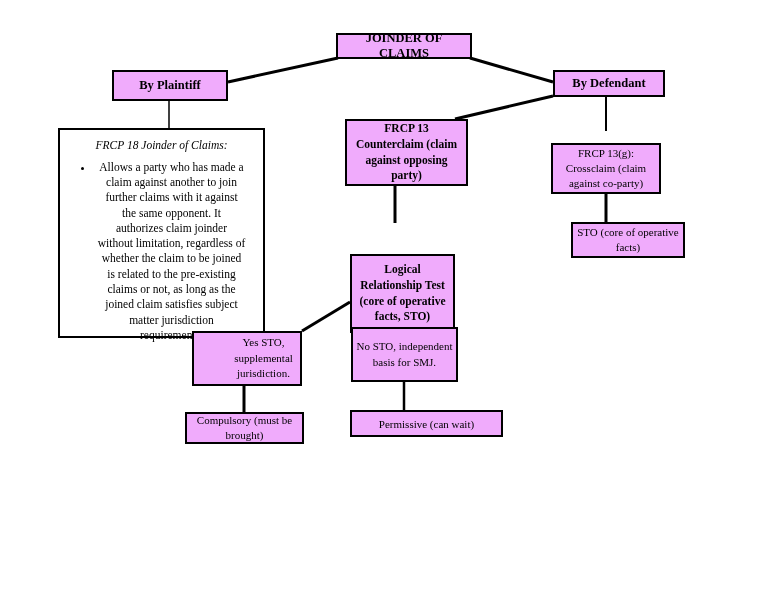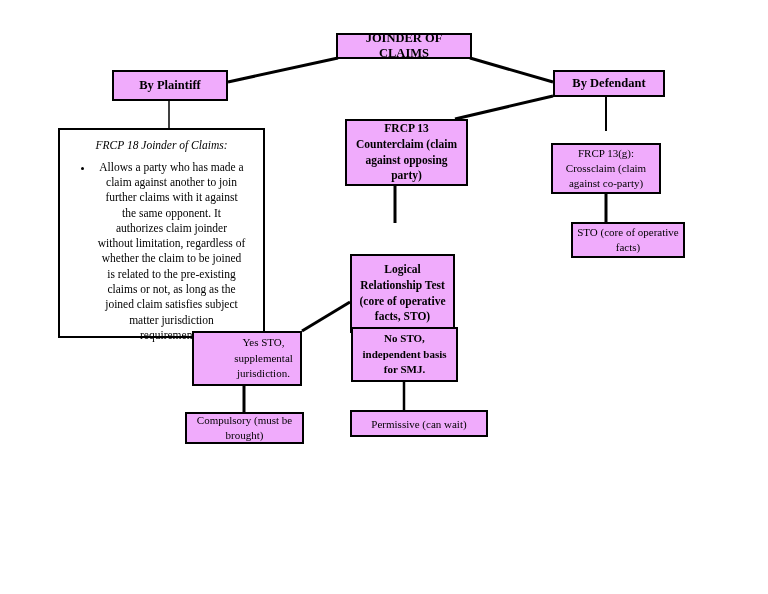--- a/index.html
+++ b/index.html
@@ -80,25 +80,25 @@
   </div>
 
   <div class="box bold" style="left:350px;top:223px;width:105px;height:79px;font-size:11.5px;line-height:1.35;margin-top:31px;">
     <span class="txt">Logical Relationship Test (core of operative facts, STO)</span>
   </div>
 
   <div class="box" style="left:192px;top:331px;width:110px;height:55px;font-size:11px;line-height:1.4;padding-left:33px;">
     <span class="txt">Yes STO, supplemental jurisdiction.</span>
   </div>
 
-  <div class="box" style="left:351px;top:327px;width:107px;height:55px;font-size:11px;line-height:1.4;font-weight:bold;">
+  <div class="box" style="left:351px;top:327px;width:107px;height:55px;font-size:11px;line-height:1.4;">
     <span class="txt">No STO, independent basis for SMJ.</span>
   </div>
 
   <div class="box" style="left:185px;top:412px;width:119px;height:32px;font-size:11px;line-height:1.35;">
     <span class="txt">Compulsory (must be brought)</span>
   </div>
 
-  <div class="box" style="left:350px;top:410px;width:138px;height:27px;font-size:11px;">
+  <div class="box" style="left:350px;top:410px;width:153px;height:27px;font-size:11px;">
     <span class="txt">Permissive (can wait)</span>
   </div>
 
 </div>
 
 </body></html>

